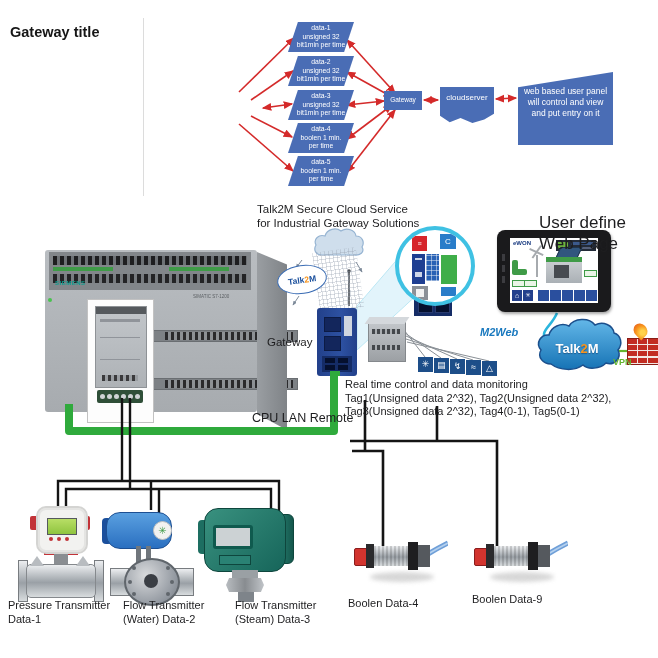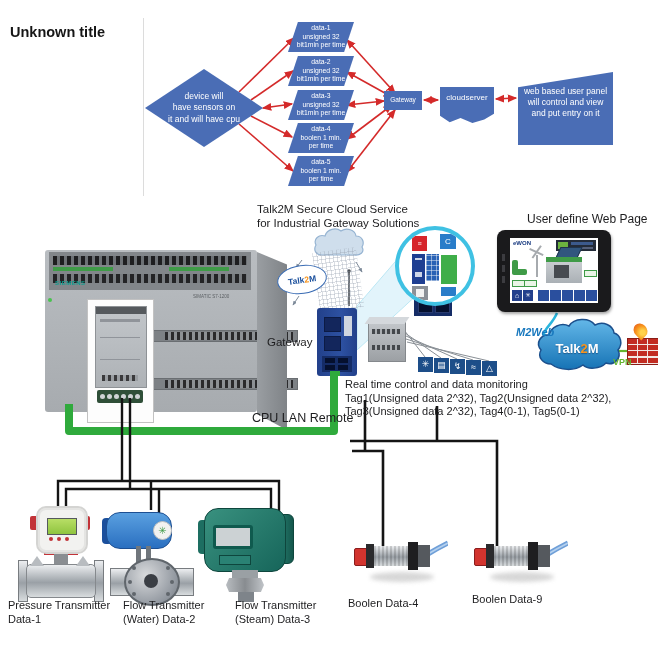--- a/index.html
+++ b/index.html
@@ -78,25 +78,22 @@
 
     <path d="M557 313 C 551 328, 537 331, 548 343" fill="none" stroke="#2ab5dd" stroke-width="2.5"></path>
 
     <line x1="606" y1="351" x2="632" y2="351" stroke="#64b52e" stroke-width="2.2"></line>
 
     <path d="M322 255 c-6 0 -9 -5 -6 -10 c-3 -6 3 -11 9 -9 c2 -7 11 -9 16 -5 c6 -4 14 -1 15 5 c6 0 9 6 6 11 c3 5 -2 9 -8 8 z" fill="#cfdeec" stroke="#96b4d2" stroke-width="1.2"></path>
 
     <path d="M551 364 C543 364 537 357 541 350 C535 343 541 334 549 335 C551 327 561 322 569 326 C574 318 589 317 595 325 C603 321 613 325 614 333 C621 335 623 344 618 350 C622 358 614 366 606 363 C600 369 588 370 583 365 C575 371 560 371 551 364 Z" fill="url(#cloudgrad)" stroke="#1b4f8c" stroke-width="1.5"></path>
   </svg>
 
-  <div class="lbl" style="left:10px;top:24px;font-size:14.5px;font-weight:bold;color:#161616">Unknown title</div>
-
-  <div class="node" style="left:145px;top:69px;width:118px;height:78px;font-size:8.5px;clip-path:polygon(50% 0,100% 50%,50% 100%,0 50%)">device will
-have sensors on
-it and will have cpu</div>
+  <div class="lbl" style="left:10px;top:24px;font-size:14.5px;font-weight:bold;color:#161616">Gateway title</div>
+
 
   <div class="node pgram" style="left:288px;top:22px;width:66px;height:30px;font-size:6.8px">data-1
 unsigned 32
 bit1min per time</div>
   <div class="node pgram" style="left:288px;top:56px;width:66px;height:30px;font-size:6.8px">data-2
 unsigned 32
 bit1min per time</div>
   <div class="node pgram" style="left:288px;top:90px;width:66px;height:30px;font-size:6.8px">data-3
 unsigned 32
 bit1min per time</div>
@@ -110,21 +107,21 @@
   <div class="node" style="left:384px;top:91px;width:38px;height:19px;font-size:6.5px">Gateway</div>
 
   <div class="node" style="left:518px;top:72px;width:95px;height:59px;font-size:8.5px;align-items:flex-start;padding-top:14px;clip-path:polygon(0 21%,100% 0,100% 100%,0 100%)">web based user panel
 will control and view
 and put entry on it</div>
 
   <div class="node" style="left:440px;top:87px;width:54px;height:31px;font-size:8px;align-items:flex-start;padding-top:6px;clip-path:polygon(0 0,100% 0,100% 72%,82% 88%,60% 97%,38% 84%,18% 95%,0 78%)">cloudserver</div>
 
   <div class="lbl" style="left:257px;top:202px;font-size:11.5px">Talk2M Secure Cloud Service
 for Industrial Gateway Solutions</div>
-  <div class="lbl" style="left:527px;top:212px;font-size:12px">User define Web Page</div>
+  <div class="lbl" style="left:539px;top:212px;font-size:17px">User define Web Page</div>
   <div class="lbl" style="left:267px;top:335px;font-size:11.5px">Gateway</div>
   <div class="lbl" style="left:345px;top:378px;font-size:11px">Real time control and data monitoring
 Tag1(Unsigned data 2^32), Tag2(Unsigned data 2^32),
 Tag3(Unsigned data 2^32), Tag4(0-1), Tag5(0-1)</div>
   <div class="lbl" style="left:252px;top:411px;font-size:12.5px">CPU LAN Remote</div>
 
   <div class="abs z3" style="left:45px;top:250px;width:212px;height:162px;border-radius:3px;background:linear-gradient(180deg,#b9bdc1,#a7abaf)">
     <div class="abs" style="left:4px;top:2px;width:202px;height:38px;background:#82868a">
       <div class="abs" style="left:4px;top:4px;width:194px;height:9px;background:repeating-linear-gradient(90deg,#1e1e20 0 4px,#6d7175 4px 7px)"></div>
       <div class="abs" style="left:4px;top:22px;width:194px;height:9px;background:repeating-linear-gradient(90deg,#232325 0 4px,#787c80 4px 7px)"></div>
@@ -243,21 +240,21 @@
         <div class="abs" style="left:11px;top:0;width:10px;height:11px;background:#23408c;color:#fff;font-size:6px;text-align:center;line-height:11px">✳</div>
         <div class="abs" style="left:26px;top:0;width:11px;height:11px;background:#2a4f9e"></div>
         <div class="abs" style="left:38px;top:0;width:11px;height:11px;background:#2a4f9e"></div>
         <div class="abs" style="left:50px;top:0;width:11px;height:11px;background:#2a4f9e"></div>
         <div class="abs" style="left:62px;top:0;width:11px;height:11px;background:#2a4f9e"></div>
         <div class="abs" style="left:74px;top:0;width:11px;height:11px;background:#2a4f9e"></div>
       </div>
     </div>
   </div>
 
-  <div class="lbl" style="left:516px;top:326px;font-size:11px;font-weight:bold;font-style:italic;color:#1878be">M2Web</div>
+  <div class="lbl" style="left:480px;top:326px;font-size:11px;font-weight:bold;font-style:italic;color:#1878be">M2Web</div>
   <div class="abs z4" style="left:546px;top:341px;width:62px;height:16px;text-align:center;font-size:13px;font-weight:bold;color:#fff;text-shadow:0 1px 1px rgba(20,50,90,.5)">
     <span>Talk</span><span style="color:#f7941d">2</span><span>M</span>
   </div>
   <div class="lbl" style="left:613px;top:357px;font-size:9px;font-weight:bold;color:#64b52e">VPN</div>
   <div class="abs z4" style="left:627px;top:338px;width:30px;height:25px;background:repeating-linear-gradient(180deg,#c22c22 0 5px,#f2e8e4 5px 6.2px),#c22c22;border:1px solid #8a1d16;background-blend-mode:normal">
     <div class="abs" style="left:9px;top:0;width:1.2px;height:100%;background:#f2e8e4"></div>
     <div class="abs" style="left:19px;top:0;width:1.2px;height:100%;background:#f2e8e4"></div>
   </div>
   <div class="abs z4" style="left:634px;top:323px;width:13px;height:15px;background:radial-gradient(circle at 50% 70%,#ffd24a 20%,#f7941d 55%,#e5541e);border-radius:50% 50% 50% 0;transform:rotate(-45deg)"></div>
 

